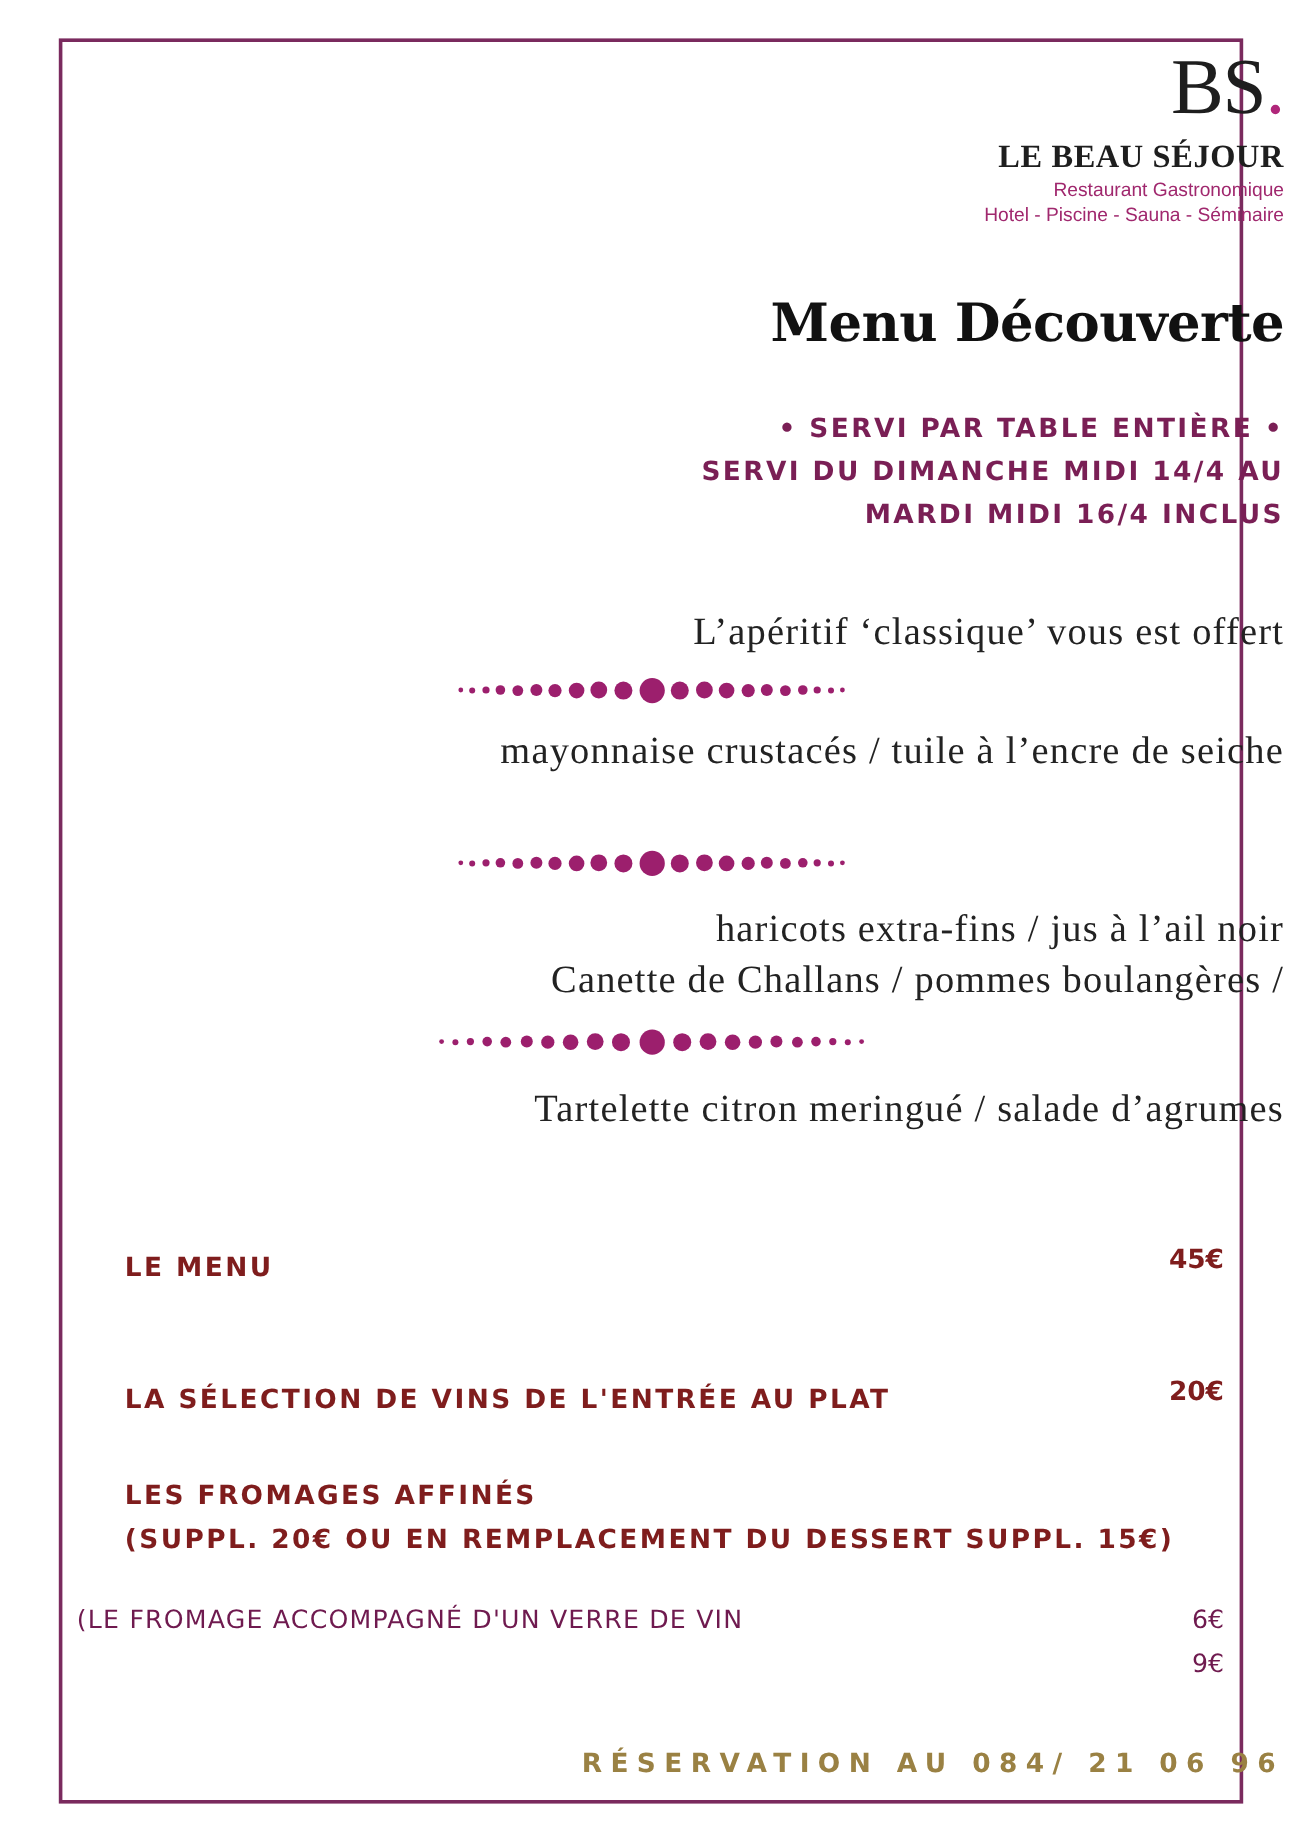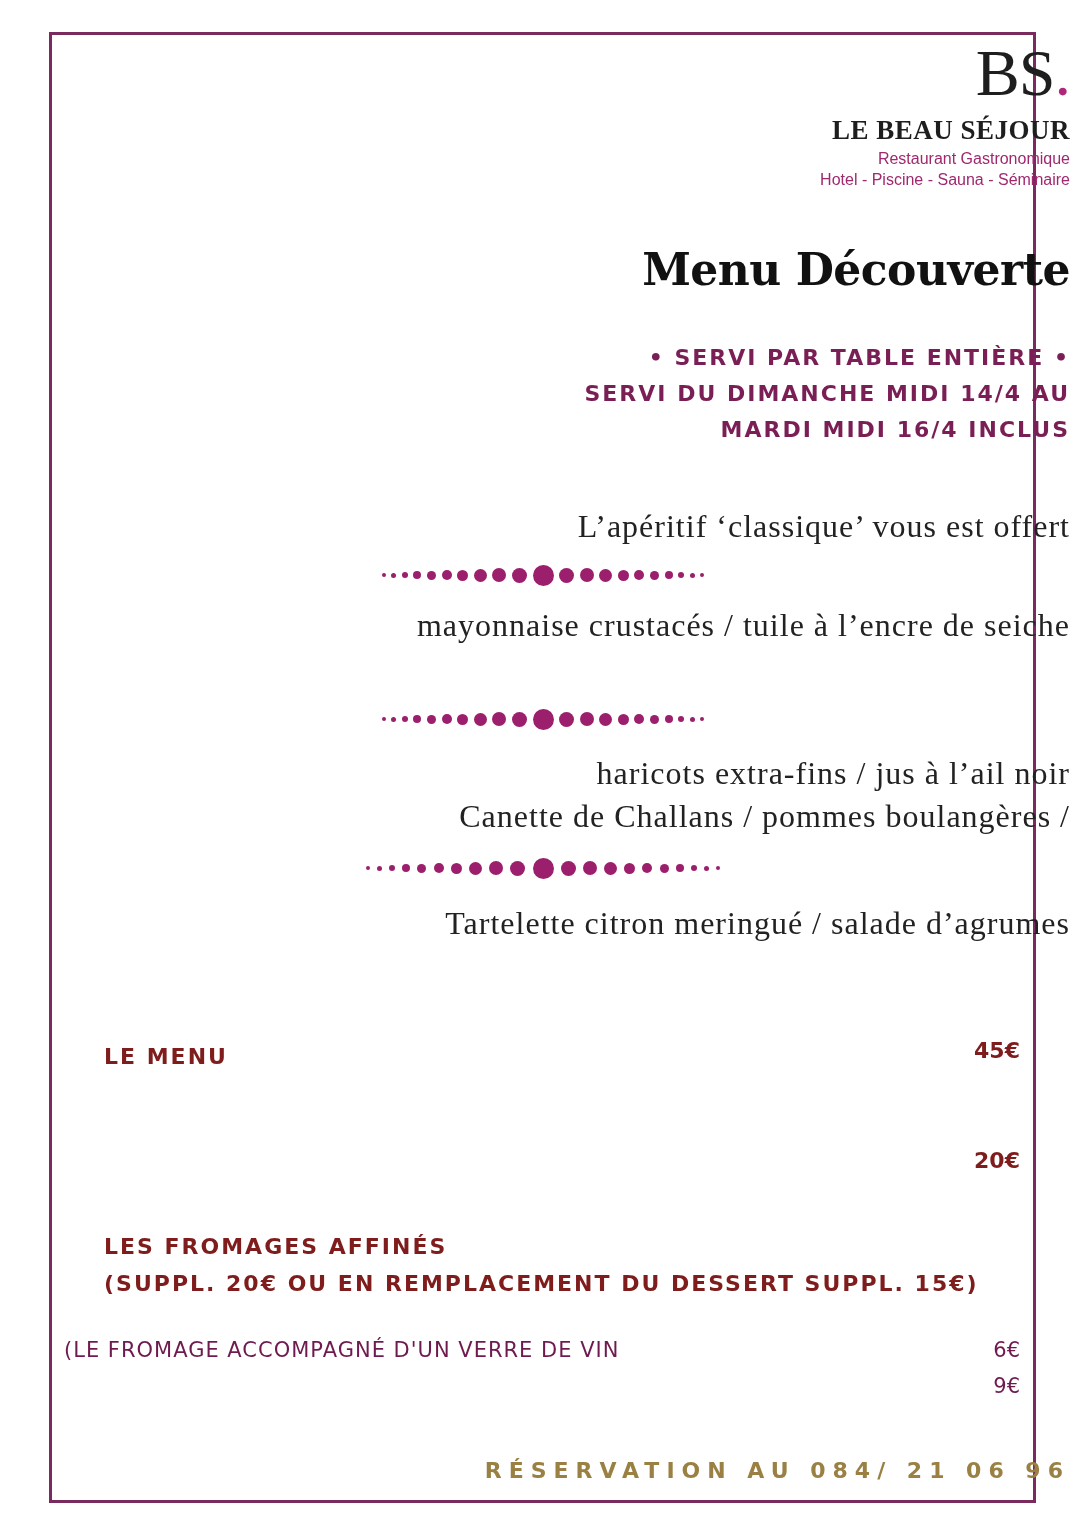--- a/index.html
+++ b/index.html
@@ -144,20 +144,21 @@
 <div class="abs dish d3">
   <div>Tartelette citron meringué / salade d’agrumes</div>
 </div>
 
 <div class="price-row r1">
   <span>LE MENU</span>
   <span class="p">45€</span>
 </div>
 
 <div class="price-row r2">
+  <span>LA SÉLECTION DE VINS DE L'ENTRÉE AU PLAT</span>
   <span class="p">20€</span>
 </div>
 
 <div class="price-row r3">
   <div>LES FROMAGES AFFINÉS</div>
   <div>(SUPPL. 20€ OU EN REMPLACEMENT DU DESSERT SUPPL. 15€)</div>
 </div>
 
 <div class="small-row s1">
   <span>(LE FROMAGE ACCOMPAGNÉ D'UN VERRE DE VIN</span>

